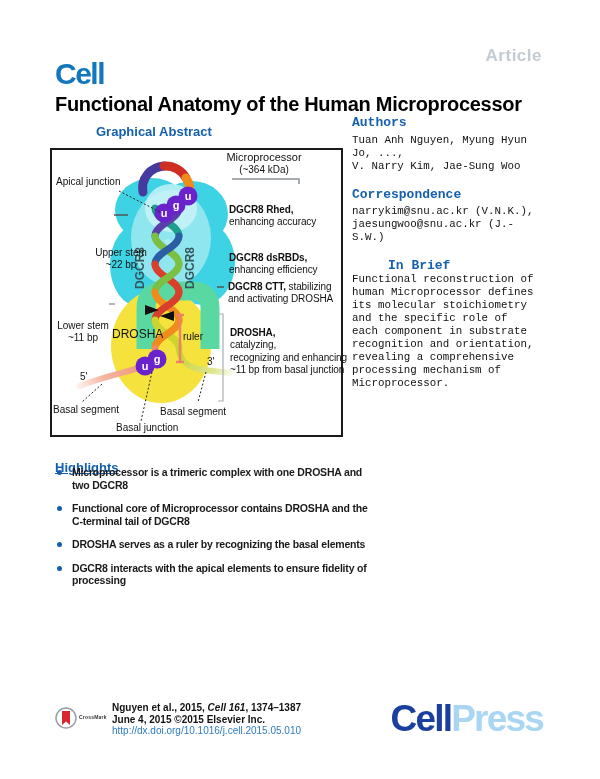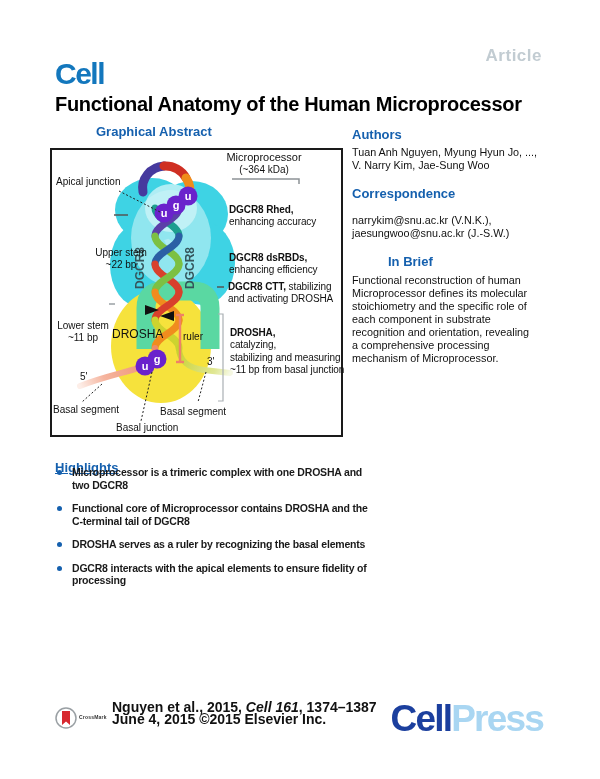--- a/index.html
+++ b/index.html
@@ -23,21 +23,21 @@
   .fann .t{font-weight:bold;}
   
   .rightcol{left:352px;width:192px;}
   .r-body{font-size:10.8px;line-height:13px;color:#111;}
   .r-link{color:#111;text-decoration:none;}
   
   .hl-item{position:relative;margin-bottom:11px;padding-left:17px;width:306px;
            font-size:10.5px;font-weight:bold;line-height:12.5px;letter-spacing:-.2px;color:#1a1a1a;}
   .hl-item .dot{position:absolute;left:2px;top:4px;width:5px;height:5px;border-radius:50%;background:#1560ae;}
   
-  .cite{left:112px;top:702px;font-size:14px;line-height:11.5px;font-weight:bold;color:#111;}
+  .cite{left:112px;top:702px;font-size:10px;line-height:11.5px;font-weight:bold;color:#111;}
   .cite .doi{font-weight:normal;color:#2e7cc0;text-decoration:none;}
   .crossmark{left:55px;top:705px;width:56px;height:28px;cursor:pointer;}
   .cm-text{position:absolute;left:24px;top:9px;font-size:5px;font-weight:bold;color:#333;letter-spacing:.2px;}
   .cellpress{right:57px;top:698px;font-size:37px;font-weight:bold;letter-spacing:-1.8px;}
   .cp-cell{color:#1b3f9e;}
   .cp-press{color:#a9d6f2;}
 </style>
 </head>
 <body>
 
@@ -166,38 +166,38 @@
     <div class="t">DGCR8 dsRBDs,</div>
     <div>enhancing efficiency</div>
   </div>
   <div class="fann" style="left:176px;top:131px;">
     <div><span class="t">DGCR8 CTT,</span><span> stabilizing</span></div>
     <div>and activating DROSHA</div>
   </div>
   <div class="fann" style="left:178px;top:177px;">
     <div class="t">DROSHA,</div>
     <div>catalyzing,</div>
-    <div>stabilizing and measuring</div>
+    <div>recognizing and enhancing</div>
     <div>~11 bp from basal junction</div>
   </div>
 </div>
 
-<div class="abs rightcol" style="top:127px;">
+<div class="abs rightcol" style="top:115px;font-family:Liberation Mono, monospace;">
   <div class="blue-head">Authors</div>
   <div class="r-body" style="margin-top:4px;">
     <div>Tuan Anh Nguyen, Myung Hyun Jo, ...,</div>
     <div>V. Narry Kim, Jae-Sung Woo</div>
   </div>
   <div class="blue-head" style="margin-top:14px;">Correspondence</div>
-  <div class="r-body" style="margin-top:13px;">
+  <div class="r-body" style="margin-top:3px;">
     <div><a class="r-link" href="#">narrykim@snu.ac.kr (V.N.K.),</a></div>
     <div><a class="r-link" href="#">jaesungwoo@snu.ac.kr (J.-S.W.)</a></div>
   </div>
   <div class="blue-head" style="margin-top:14px;padding-left:36px;">In Brief</div>
-  <div class="r-body" style="margin-top:5px;width:186px;">Functional reconstruction of human Microprocessor defines its molecular stoichiometry and the specific role of each component in substrate recognition and orientation, revealing a comprehensive processing mechanism of Microprocessor.</div>
+  <div class="r-body" style="width:186px;">Functional reconstruction of human Microprocessor defines its molecular stoichiometry and the specific role of each component in substrate recognition and orientation, revealing a comprehensive processing mechanism of Microprocessor.</div>
 </div>
 
 <div class="abs blue-head" style="left:55px;top:460px;text-decoration:underline;">Highlights</div>
 <div class="abs" style="left:55px;top:466px;">
   <div class="hl-item">
     <span class="dot"></span>
     <span>Microprocessor is a trimeric complex with one DROSHA and two DGCR8</span>
   </div>
   <div class="hl-item">
     <span class="dot"></span>
@@ -218,16 +218,17 @@
     <circle cx="11" cy="13" r="10" fill="#fff" stroke="#9aa0a4" stroke-width="1.5"></circle>
     <path d="M 7,6 L 15,6 L 15,20 L 11,16.5 L 7,20 Z" fill="#d7282f"></path>
   </svg>
   <span class="cm-text">CrossMark</span>
 </div>
 <div class="abs cite">
   <div>
     <span>Nguyen et al., 2015, </span><i>Cell 161</i><span>, 1374–1387</span>
   </div>
   <div>June 4, 2015 ©2015 Elsevier Inc.</div>
+  <div><a class="doi" href="#">http://dx.doi.org/10.1016/j.cell.2015.05.010</a></div>
 </div>
 <div class="abs cellpress">
   <span class="cp-cell">Cell</span><span class="cp-press">Press</span>
 </div>
 
 </body></html>

